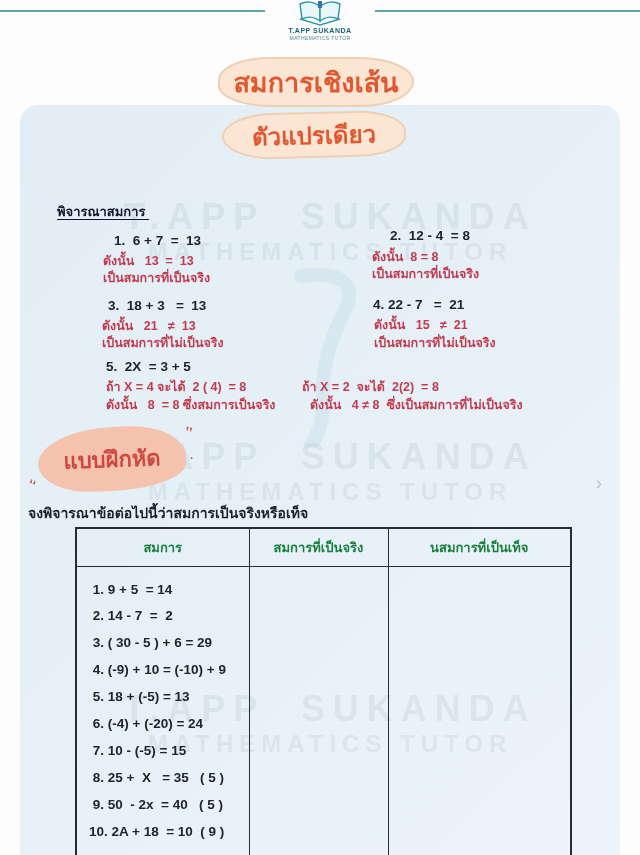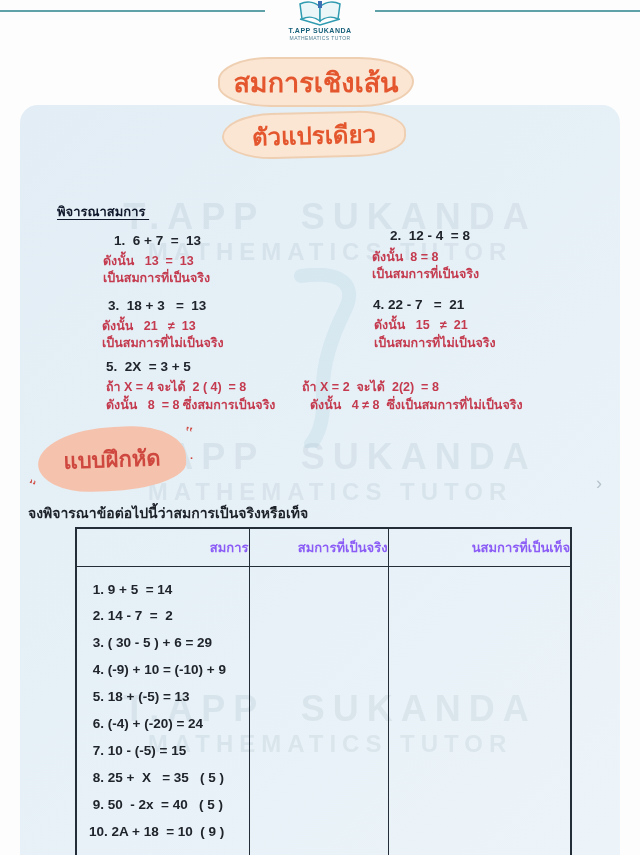--- a/index.html
+++ b/index.html
@@ -61,21 +61,21 @@
 
   .instruction { position:absolute; left:28px; top:502px; font-size:14px; font-weight:bold; color:#1d2229; }
 
   
   .ex-table {
     position:absolute; left:75px; top:527px; width:495px;
     border-collapse:collapse; table-layout:fixed;
     border:2px solid #232e38; border-bottom:3px solid #232e38;
   }
   .ex-table th, .ex-table td { border:1.6px solid #232e38; vertical-align:top; }
-  .ex-table th { height:38px; font-size:13px; font-weight:bold; color:#8b5cf6; text-align:right; vertical-align:middle; }
+  .ex-table th { height:38px; font-size:13px; font-weight:bold; color:#15803d; text-align:center; vertical-align:middle; }
   .ex-table td { height:280px; }
   .eq-list { padding:10px 0 16px 12px; }
   .eq-line { font-size:13.5px; font-weight:bold; color:#20242b; white-space:pre; line-height:26.9px; }
 
   .chevron { position:absolute; left:596px; top:474px; font-size:18px; color:#b6c3cc; line-height:18px; cursor:pointer; }
 </style>
 </head>
 <body>
 
 <div id="page">

